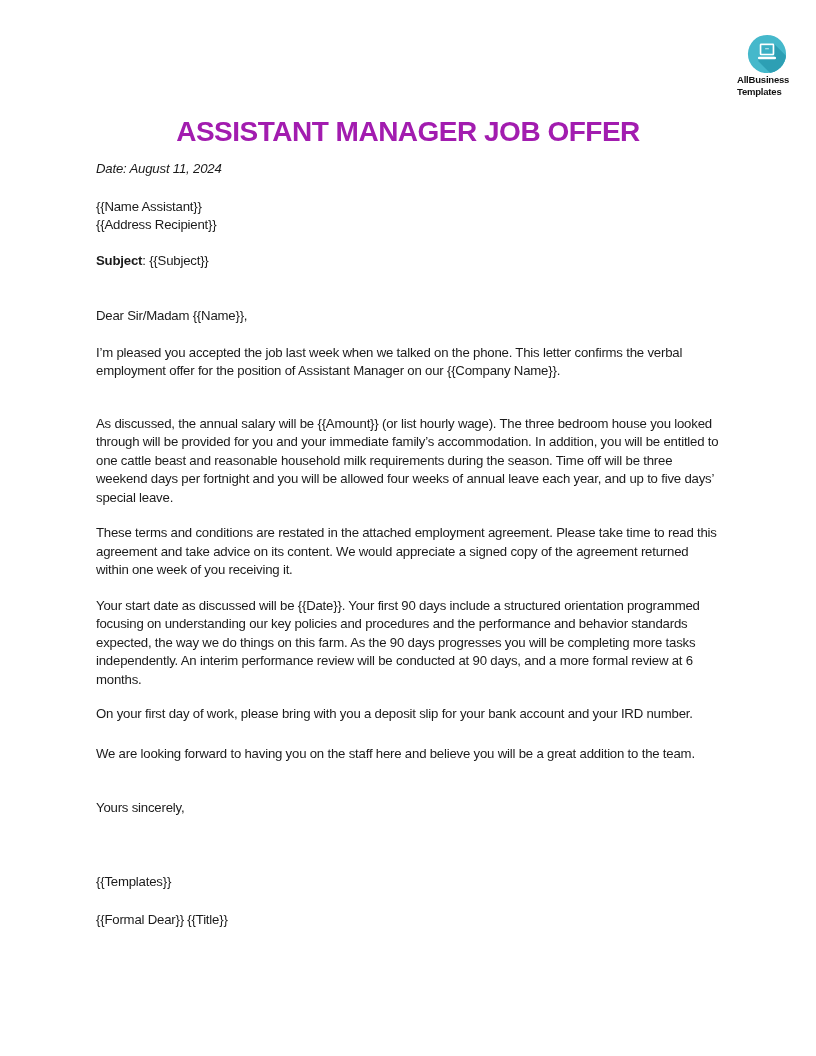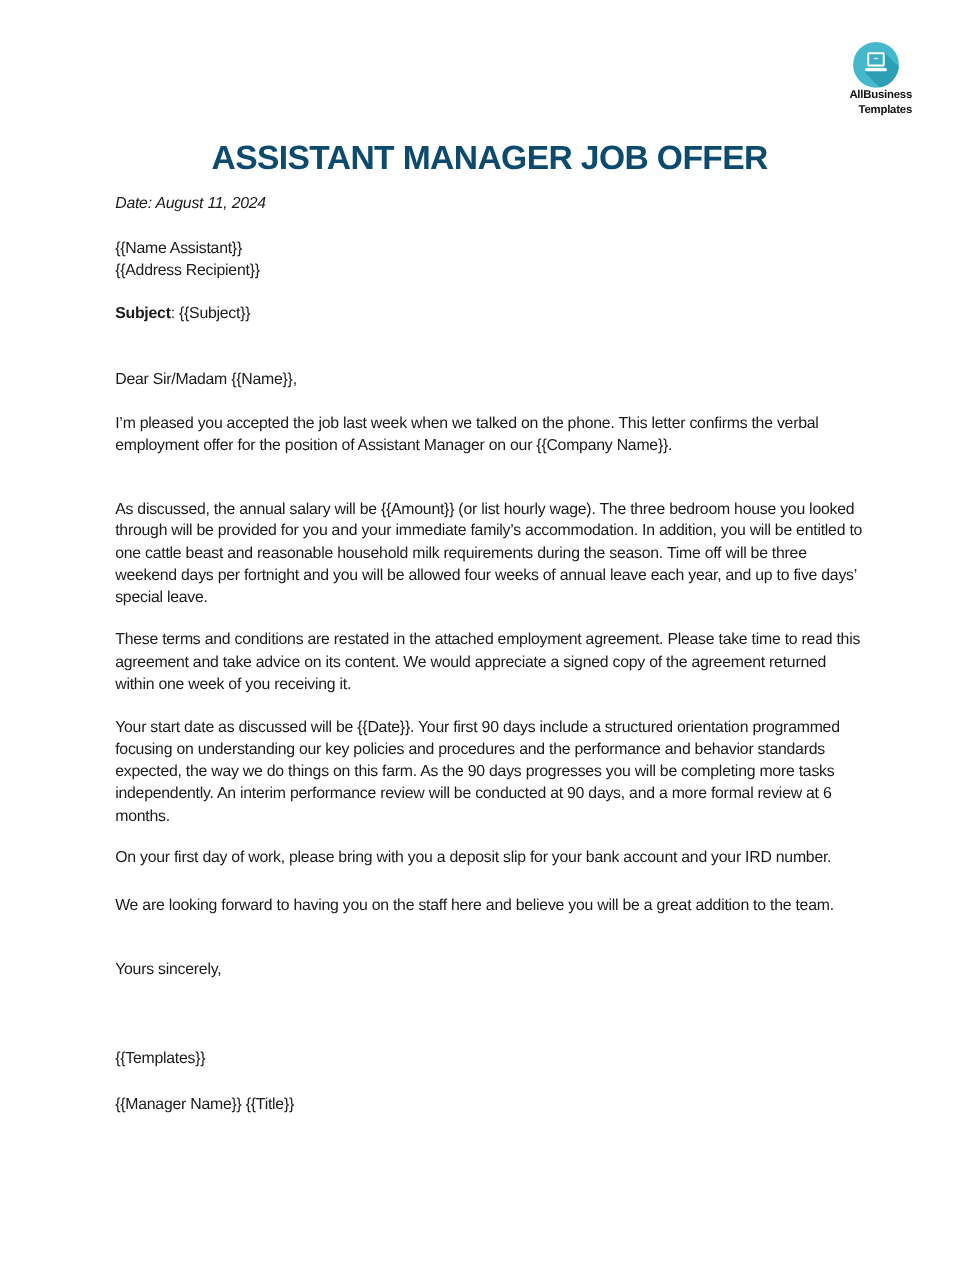--- a/index.html
+++ b/index.html
@@ -11,23 +11,23 @@
     margin: 0 auto;
     background: #ffffff;
     font-family: "Liberation Sans", sans-serif;
     color: #1b1b1b;
     overflow: hidden;
   }
   
   .logo {
     position: absolute;
     top: 34px;
-    left: 700px;
+    left: 737px;
     width: 60px;
-    text-align: right;
+    text-align: left;
   }
   .logo-circle { display: block; margin: 0 auto; }
   .brand {
     margin-top: 1px;
     font-size: 9.5px;
     line-height: 10.5px;
     font-weight: 600;
     color: #111111;
     letter-spacing: -0.2px;
   }
@@ -38,21 +38,21 @@
     top: 0;
     width: 624px;
   }
   .title {
     margin-top: 114px;
     text-align: center;
     font-size: 28px;
     line-height: 35px;
     font-weight: 700;
     letter-spacing: -0.5px;
-    color: #0c4a6e;
+    color: #a21caf;
     white-space: nowrap;
   }
   .body-text, .body-text p, .line {
     font-size: 13.2px;
     line-height: 18.5px;
     letter-spacing: -0.2px;
     color: #1b1b1b;
   }
   .date        { margin-top: 11px; font-style: italic; }
   .recipient   { margin-top: 19px; }
@@ -115,16 +115,16 @@
     <p class="p2">As discussed, the annual salary will be {{Amount}} (or list hourly wage). The three bedroom house you looked through will be provided for you and your immediate family’s accommodation. In addition, you will be entitled to one cattle beast and reasonable household milk requirements during the season. Time off will be three weekend days per fortnight and you will be allowed four weeks of annual leave each year, and up to five days’ special leave.</p>
     <p class="p3">These terms and conditions are restated in the attached employment agreement. Please take time to read this agreement and take advice on its content. We would appreciate a signed copy of the agreement returned within one week of you receiving it.</p>
     <p class="p4">Your start date as discussed will be {{Date}}. Your first 90 days include a structured orientation programmed focusing on understanding our key policies and procedures and the performance and behavior standards expected, the way we do things on this farm. As the 90 days progresses you will be completing more tasks independently. An interim performance review will be conducted at 90 days, and a more formal review at 6 months.</p>
     <p class="p5">On your first day of work, please bring with you a deposit slip for your bank account and your IRD number.</p>
     <p class="p6">We are looking forward to having you on the staff here and believe you will be a great addition to the team.</p>
 
     <p class="closing">Yours sincerely,</p>
 
     <p class="signature">{{Templates}}</p>
 
-    <p class="signoff">{{Manager Name}} {{Title}}</p>
+    <p class="signoff">{{Formal Dear}} {{Title}}</p>
 
   </div>
 </div>
 
 </body></html>

